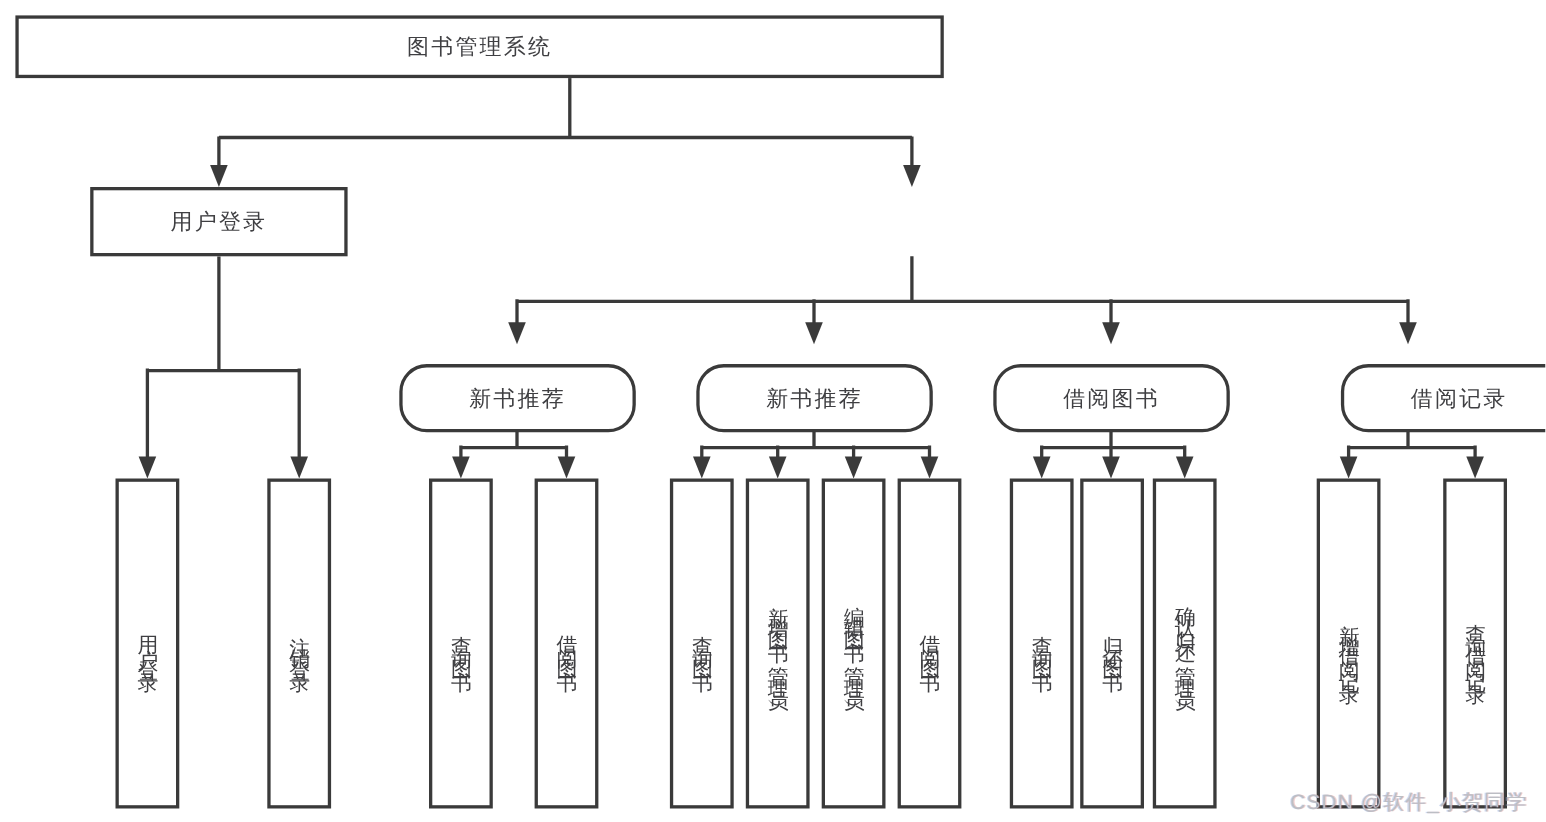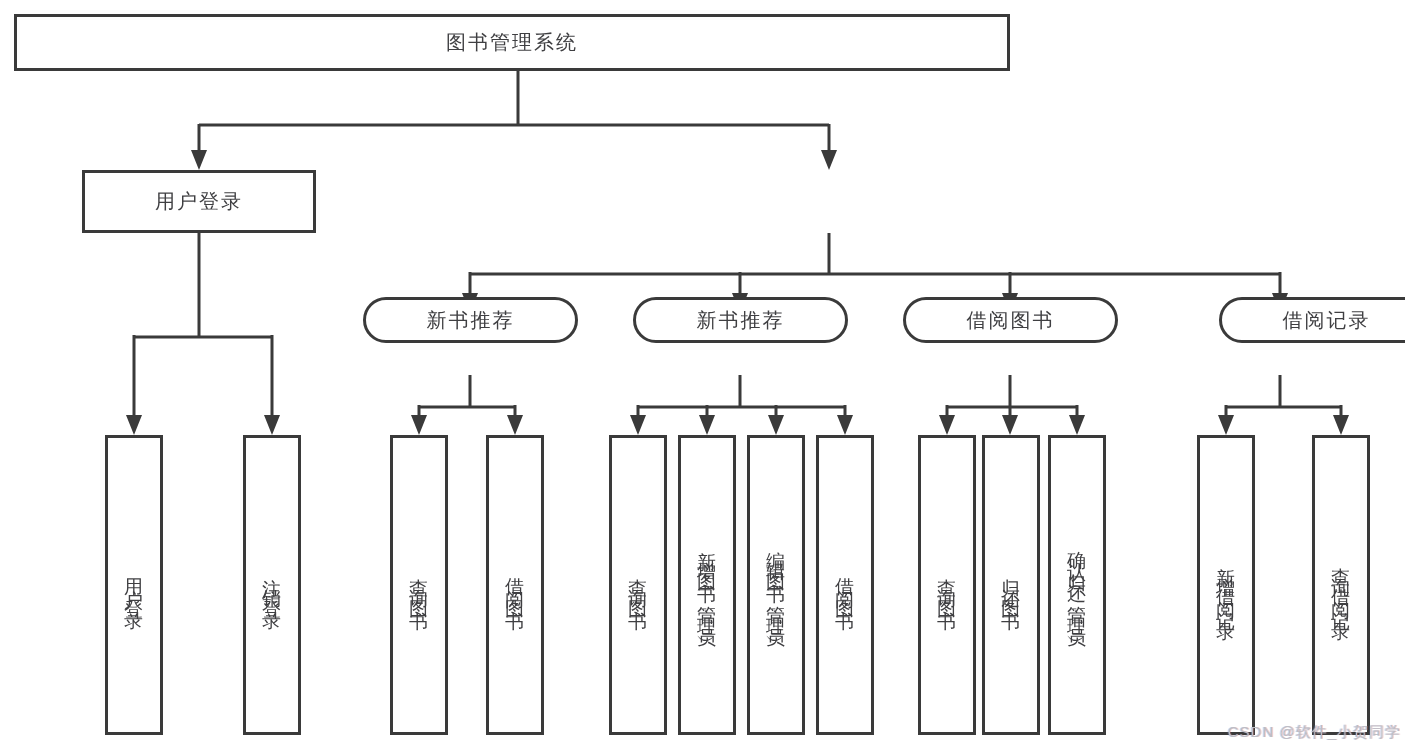--- a/index.html
+++ b/index.html
@@ -36,30 +36,30 @@
   }
   .node.v{
     writing-mode:vertical-rl;
     text-orientation:mixed;
     font-size:19px;
     line-height:1;
     letter-spacing:11px;
     padding:6px 0;
   }
   
-  .root  {left:14px;  top:14px;  width:996px; height:57px;text-align:right;}
+  .root  {left:14px;  top:14px;  width:844px; height:57px;text-align:right;}
   .lvl2  {top:170px; height:63px; width:234px;}
-  .lvl3  {top:297px; height:46px; width:215px;border-radius:25px;}
+  .lvl3  {top:331px; height:62px; width:215px;border-radius:25px;}
   .leaf  {top:435px; height:300px; width:58px;}
 
   .watermark{
     position:absolute;
-    right:4px;
+    right:16px;
     bottom:5px;
-    font-size:15px;
+    font-size:19px;
     color:var(--watermark);
     letter-spacing:1px;
     white-space:nowrap;
     text-shadow:1px 0 0 rgba(214,120,120,.35), -1px 0 0 rgba(120,150,214,.35);
     z-index:5;
   }
 </style>
 </head>
 <body>
 

